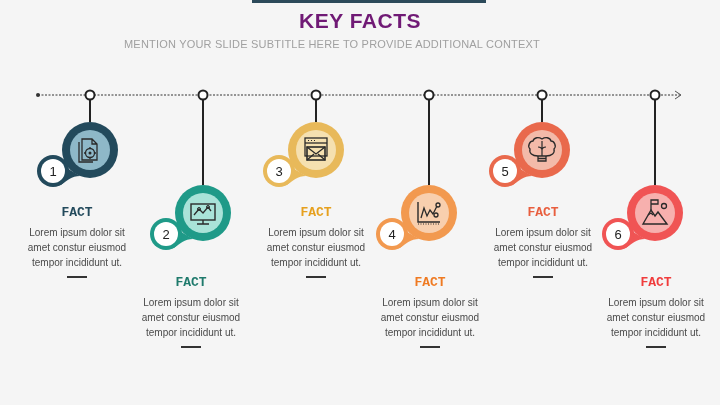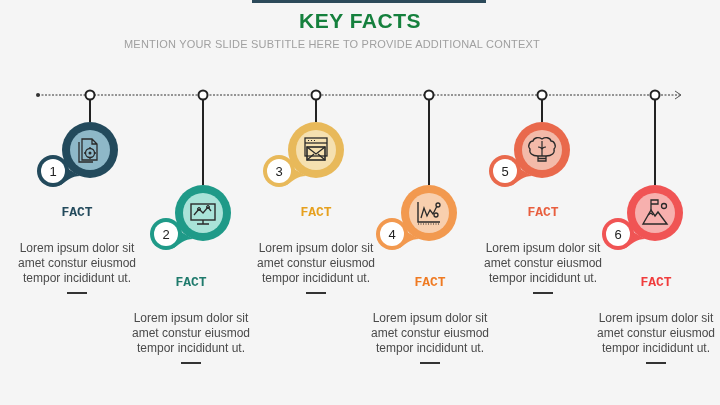--- a/index.html
+++ b/index.html
@@ -1,23 +1,23 @@
 <!DOCTYPE html>
 <html><head>
 <meta charset="utf-8">
 <style>
   html, body { margin:0; padding:0; }
   body { width:720px; height:405px; background:#f5f5f5; position:relative; overflow:hidden; font-family:"Liberation Sans", sans-serif; }
   .topbar { position:absolute; left:252px; top:0; width:234px; height:3px; background:#2c4a5a; }
-  .title { position:absolute; left:0; width:720px; top:9px; text-align:center; font-weight:bold; font-size:21px; color:#15803d; letter-spacing:0.5px; }
+  .title { position:absolute; left:0; width:720px; top:9px; text-align:center; font-weight:bold; font-size:21px; color:#701a75; letter-spacing:0.5px; }
   .subtitle { position:absolute; left:0; width:664px; top:38px; text-align:center; font-size:11px; color:#a0a0a0; letter-spacing:0.2px; }
   svg.diagram { position:absolute; left:0; top:0; }
   .fact { position:absolute; width:150px; text-align:center; }
   .fact .head { font-weight:bold; font-size:13px; height:16px; line-height:16px;font-family:Liberation Mono, monospace; }
-  .fact .body { font-size:12px; color:#4a4a4a; line-height:15px; margin-top:20px; }
+  .fact .body { font-size:10px; color:#4a4a4a; line-height:15px; margin-top:4px; }
   .fact .dash { width:20px; height:1.5px; background:#333; margin:6px auto 0; }
 </style>
 </head>
 <body>
 
 <div class="topbar"></div>
 <div class="title">KEY FACTS</div>
 <div class="subtitle">MENTION YOUR SLIDE SUBTITLE HERE TO PROVIDE ADDITIONAL CONTEXT</div>
 
 <svg class="diagram" width="720" height="405">

